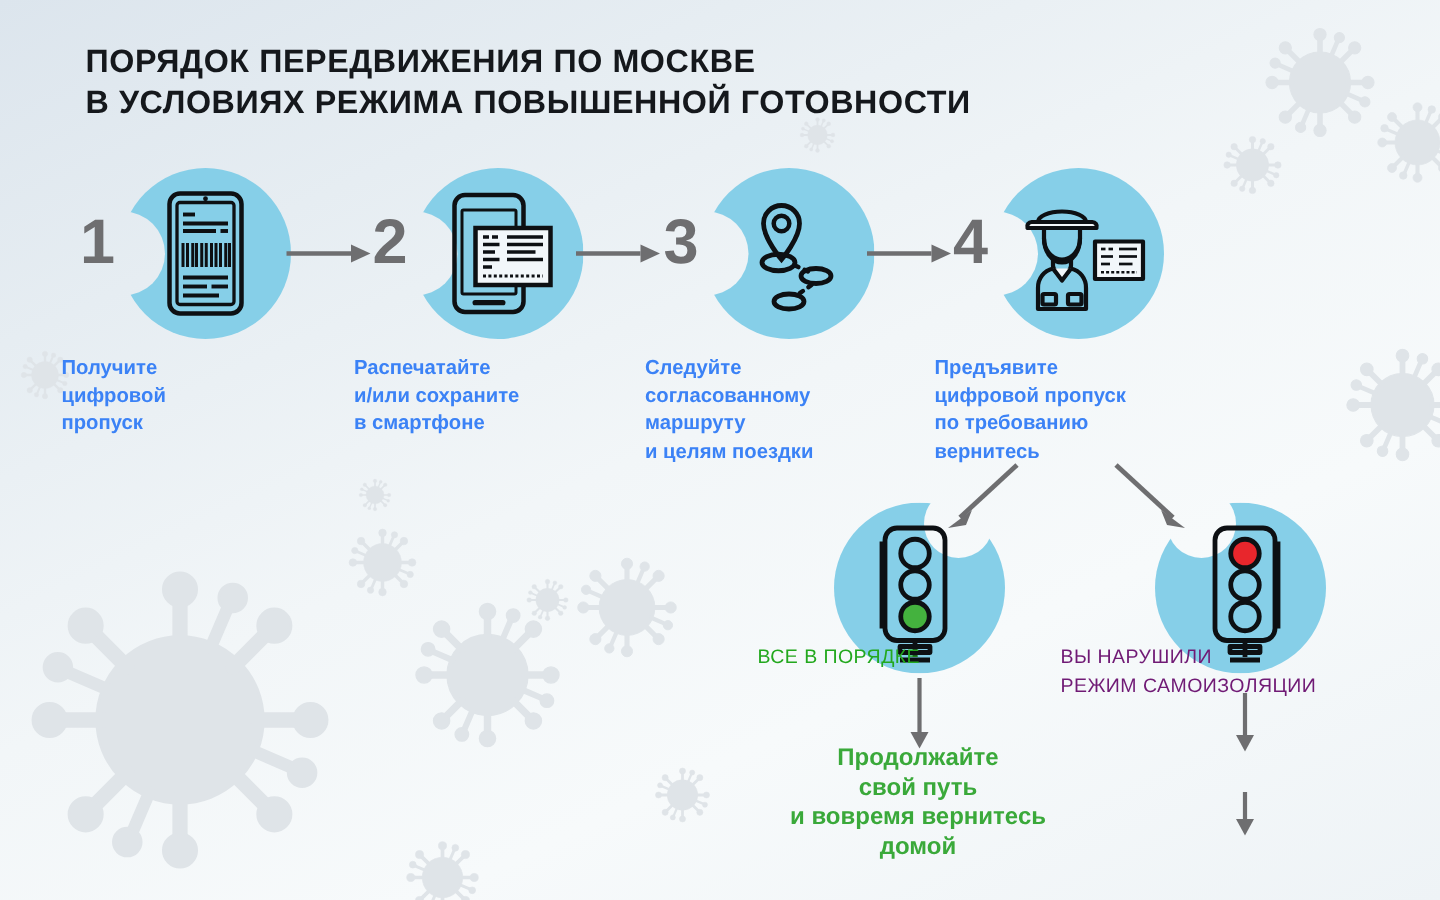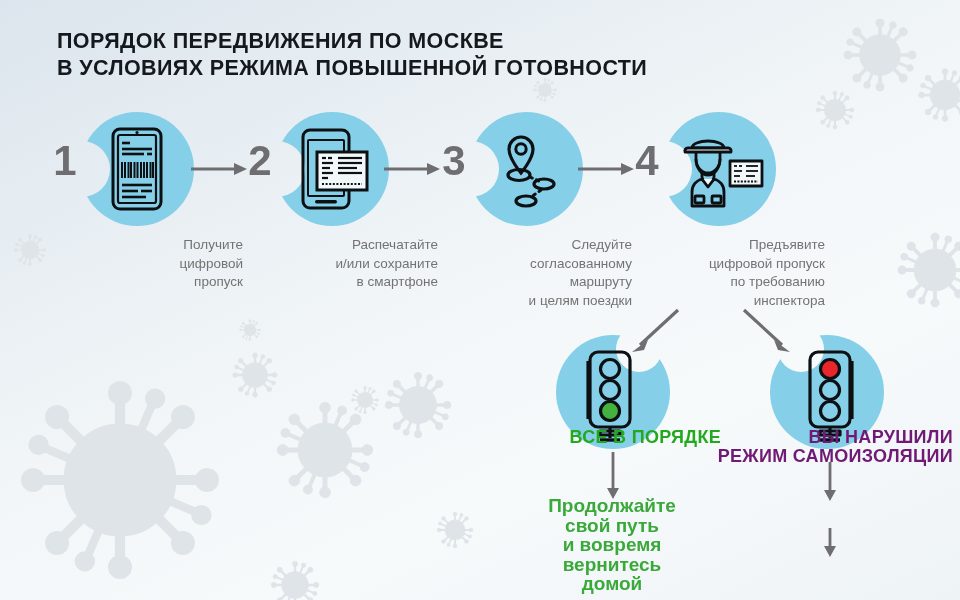--- a/index.html
+++ b/index.html
@@ -18,38 +18,38 @@
     letter-spacing:.4px;line-height:27px;white-space:pre-line;
   }
 
   .step{position:absolute;width:190px;top:112px;}
   .step .circle-wrap{position:absolute;left:33px;top:0;width:114px;height:114px;}
   .step .num{
     position:absolute;left:0px;top:28px;width:36px;text-align:center;
     font-size:42px;font-weight:bold;color:#6e6e70;line-height:1;
   }
   .step .cap{
-    position:absolute;left:-6px;top:124px;width:202px;text-align:right;
-    font-size:13.5px;font-weight:normal;color:#737373;line-height:18.5px;white-space:pre-line;
+    position:absolute;left:-6px;top:124px;width:202px;text-align:left;
+    font-size:13.5px;font-weight:bold;color:#3b82f6;line-height:18.5px;white-space:pre-line;
   }
   .arrow-h{position:absolute;top:162px;width:58px;height:14px;}
 
   .tl{position:absolute;width:114px;top:335px;}
   .tl .circle-wrap{position:absolute;left:0;top:0;width:114px;height:114px;}
   .curve-arrow{position:absolute;width:62px;height:52px;}
 
   .outcome{
-    position:absolute;text-align:right;font-weight:bold;
-    font-size:18px;line-height:19px;letter-spacing:.3px;white-space:pre-line;
+    position:absolute;text-align:left;font-weight:normal;
+    font-size:13px;line-height:19px;letter-spacing:.3px;white-space:pre-line;
   }
   .outcome.ok{color:#23a81e;}
   .outcome.bad{color:#701a75;}
   .detail{
     position:absolute;text-align:center;font-weight:bold;
-    font-size:19px;line-height:19.5px;white-space:pre-line;
+    font-size:16px;line-height:19.5px;white-space:pre-line;
   }
   .detail.ok{color:#3aa93a;}
   .detail.bad{color:#f3121a;}
   .vline{position:absolute;width:14px;}
 </style>
 </head>
 <body>
 
 <svg id="virus-layer" viewBox="0 0 960 600">
   <defs>
@@ -271,21 +271,21 @@
           </g>
           <g stroke-width="1.8" stroke-dasharray="2 1.4">
             <line x1="72" y1="69.5" x2="96" y2="69.5"></line>
           </g>
         </g>
       </svg>
     </div>
     <div class="cap">Предъявите
 цифровой пропуск
 по требованию
-инспектора</div>
+вернитесь</div>
   </div>
 
   <svg class="curve-arrow" viewBox="0 0 62 52" style="left:622px;top:305px;">
     <line x1="56" y1="5" x2="18" y2="40" stroke="#6e6e70" stroke-width="3.2"></line>
     <polygon points="10,47 26,35 22,45" fill="#6e6e70"></polygon>
   </svg>
   <svg class="curve-arrow" viewBox="0 0 62 52" style="left:738px;top:305px;">
     <line x1="6" y1="5" x2="44" y2="40" stroke="#6e6e70" stroke-width="3.2"></line>
     <polygon points="52,47 36,35 40,45" fill="#6e6e70"></polygon>
   </svg>

